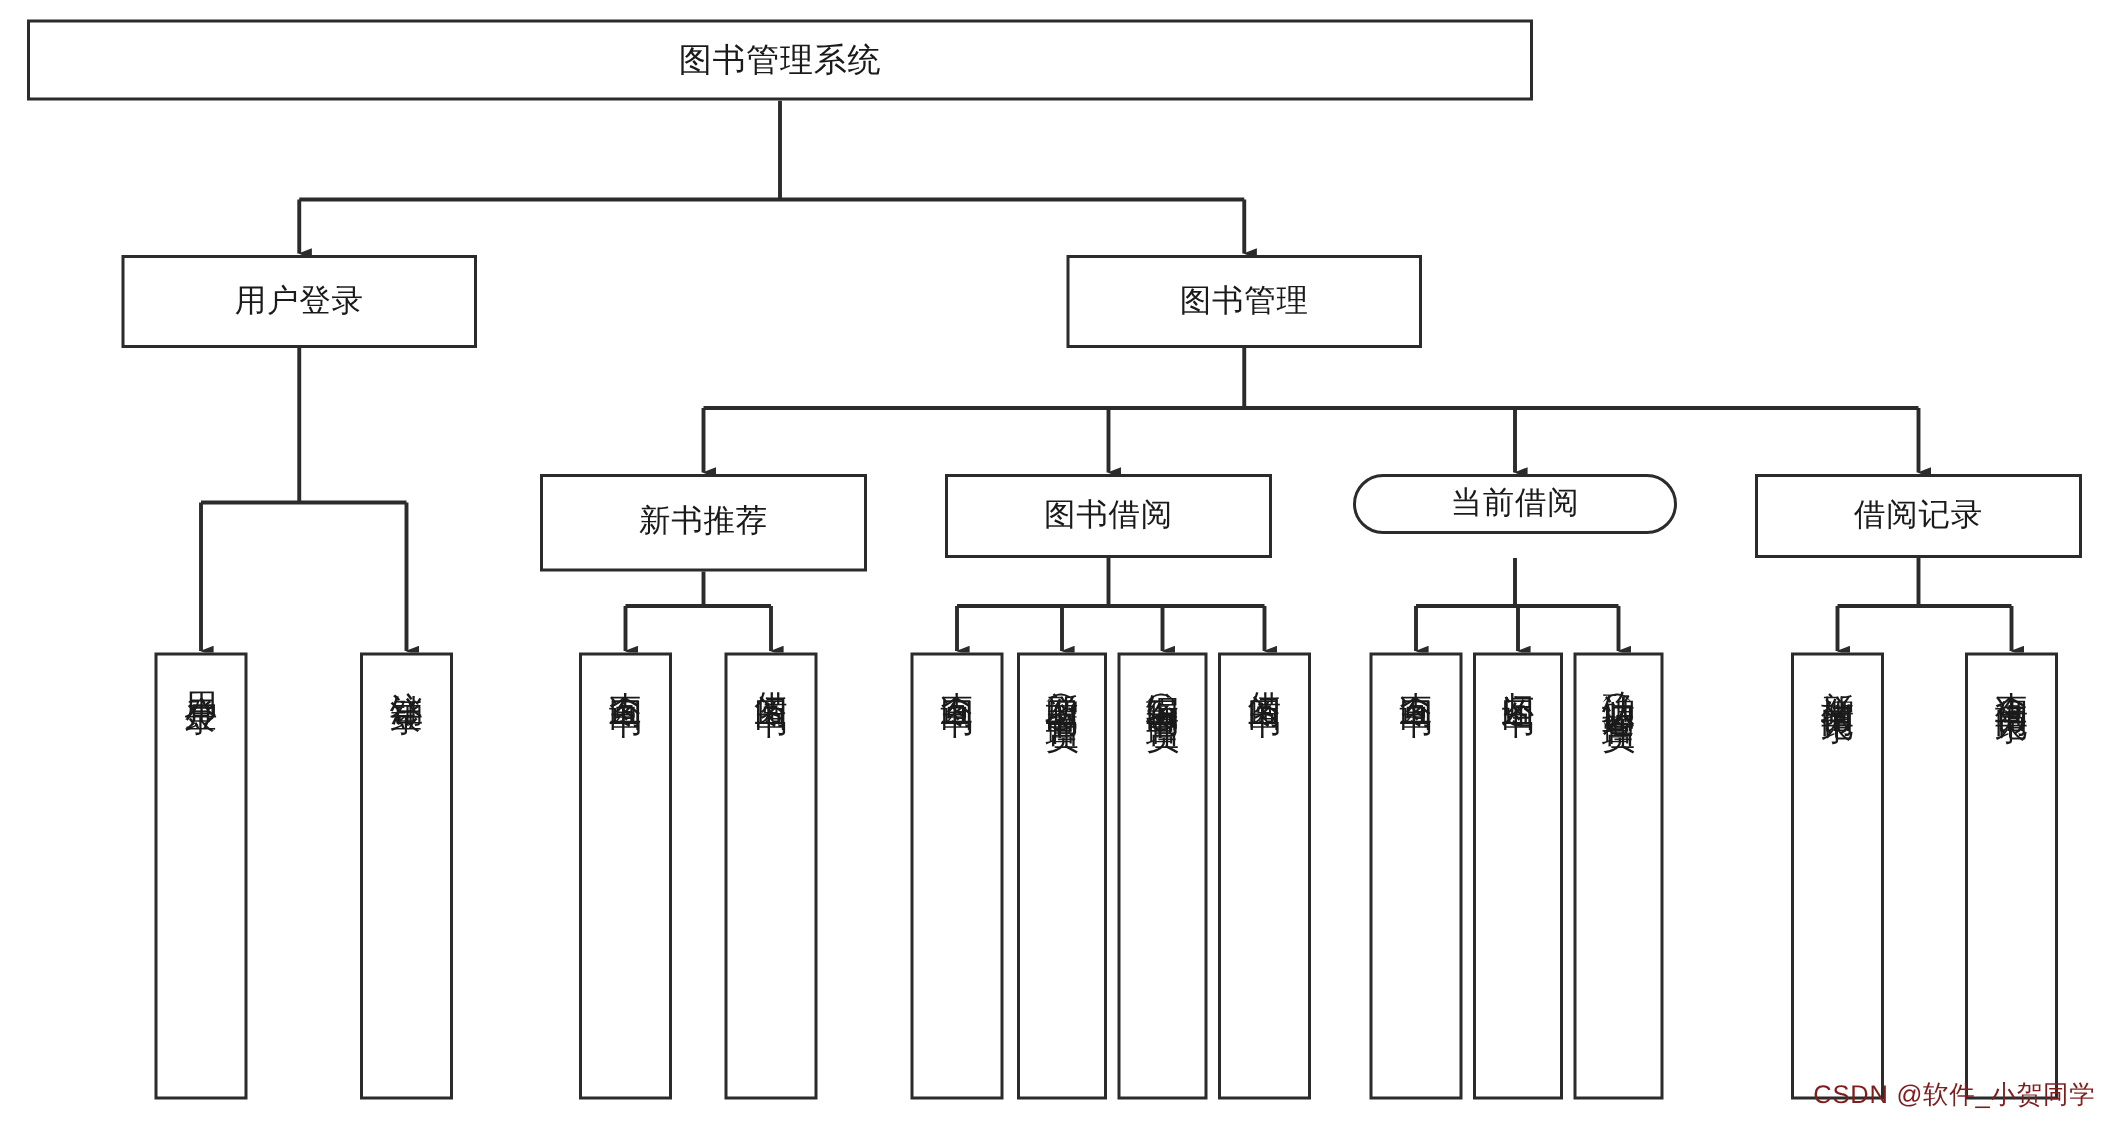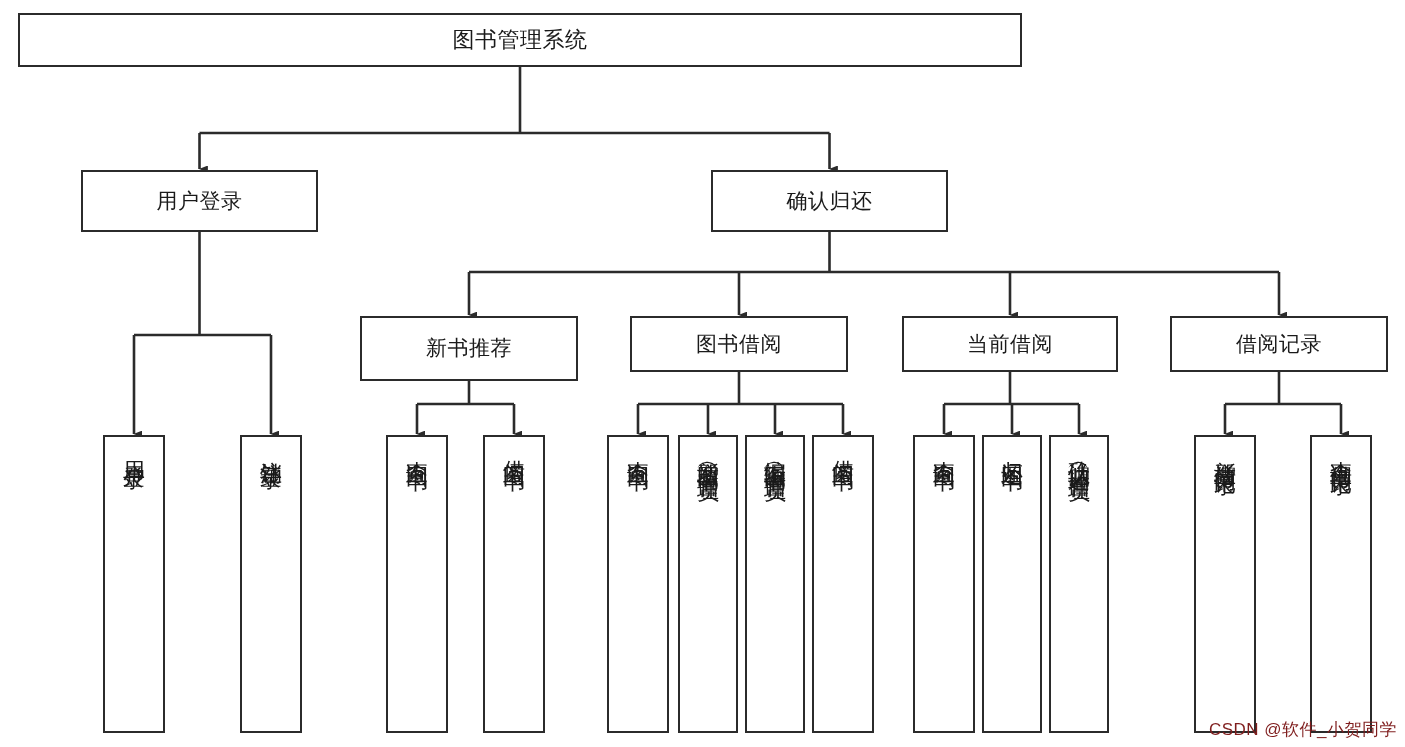--- a/index.html
+++ b/index.html
@@ -108,29 +108,29 @@
   </svg>
 
   <div id="nodes-layer">
       <div class="node horiz root" style="left: 18px; top: 13px; width: 1004px; height: 54px;">
         <span class="label">图书管理系统</span>
       </div>
       <div class="node horiz" style="left: 81px; top: 170px; width: 237px; height: 62px;">
         <span class="label">用户登录</span>
       </div>
       <div class="node horiz" style="left: 711px; top: 170px; width: 237px; height: 62px;">
-        <span class="label">确认归还</span>
+        <span class="label">图书管理</span>
       </div>
       <div class="node horiz" style="left: 360px; top: 316px; width: 218px; height: 65px;">
         <span class="label">新书推荐</span>
       </div>
       <div class="node horiz" style="left: 630px; top: 316px; width: 218px; height: 56px;">
         <span class="label">图书借阅</span>
       </div>
-      <div class="node horiz" style="left: 902px; top: 316px; width: 216px; height: 56px;">
+      <div class="node horiz" style="left: 902px; top: 316px; width: 216px; height: 40px; border-radius: 20px;">
         <span class="label">当前借阅</span>
       </div>
       <div class="node horiz" style="left: 1170px; top: 316px; width: 218px; height: 56px; justify-content: center;">
         <span class="label">借阅记录</span>
       </div>
       <div class="node vert" style="left: 103px; top: 435px; width: 62px; height: 298px;">
         <span class="label">用户登录</span>
       </div>
       <div class="node vert" style="left: 240px; top: 435px; width: 62px; height: 298px;">
         <span class="label">注销登录</span>

